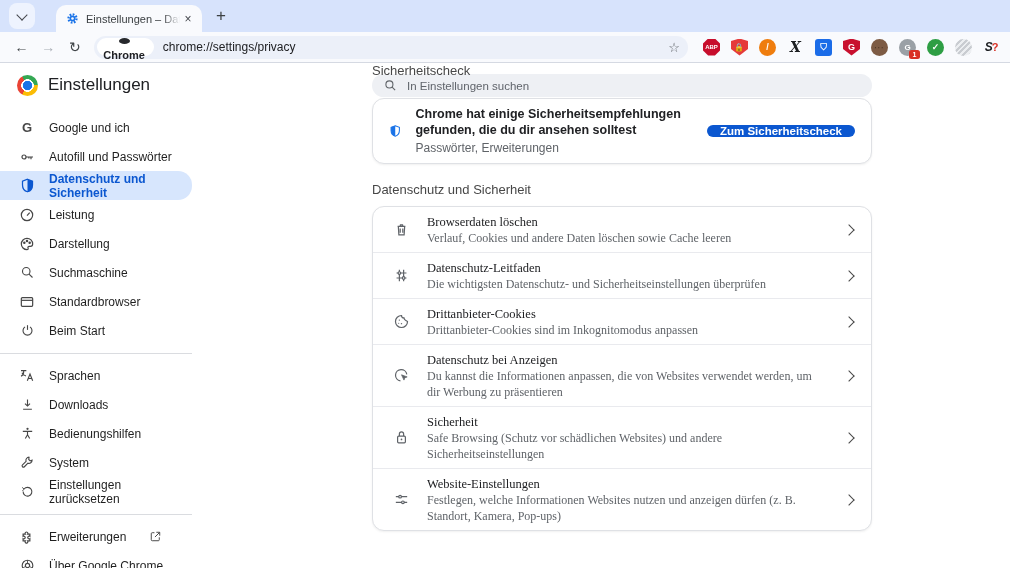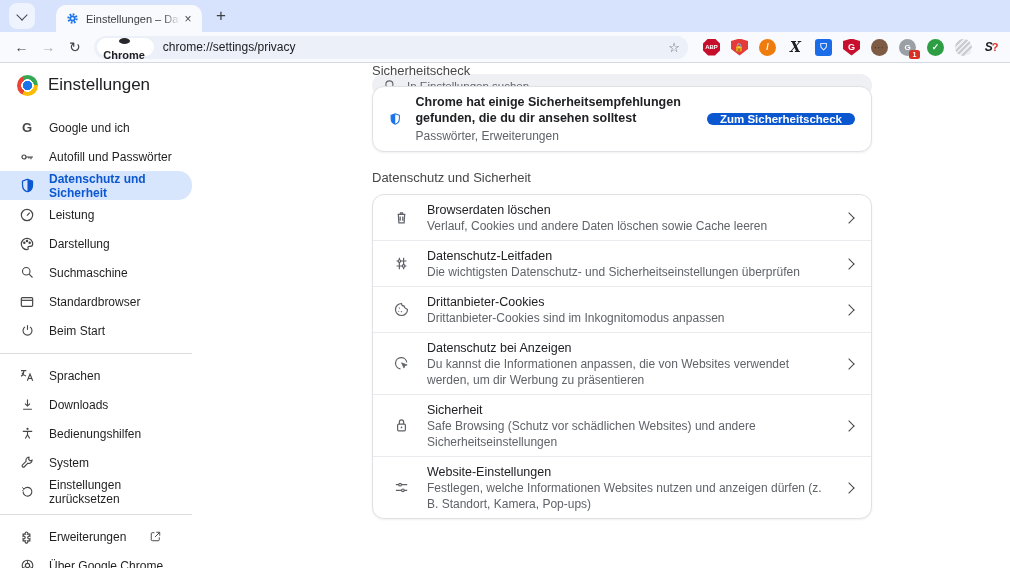--- a/index.html
+++ b/index.html
@@ -81,32 +81,32 @@
   .nav-item.active .nicon{color:#0b57d0;}
   .nav-divider{height:1px;background:#dadce0;width:192px;margin:8px 0 7px 0;}
   .ext-link-ic{margin-left:10px;color:#474747;display:flex;}
   svg.ic{display:block;}
 
   
   .main-col{position:absolute;left:372px;top:0;width:500px;}
   .section-label{font-size:13px;color:#474747;}
   .sc-label{}
   .card{background:#fff;border:1px solid #dfe1e5;border-radius:12px;box-shadow:0 1px 2px rgba(60,64,67,.08);}
-  .sc-card{margin-top:8px;display:flex;align-items:center;gap:14px;padding:7px 16px;min-height:56px;box-sizing:border-box;}
+  .sc-card{margin-top:20px;display:flex;align-items:center;gap:14px;padding:7px 16px;min-height:56px;box-sizing:border-box;}
   .sc-text{max-width:300px;}
   .sc-title{font-size:12.5px;line-height:16px;font-weight:700;color:#202124;}
   .sc-sub{font-size:12px;line-height:16px;color:#5f6368;margin-top:2px;}
   .btn-primary{margin-left:auto;background:#0b57d0;color:#fff;border:none;border-radius:15px;
     font-size:11.5px;font-weight:700;padding:0 13px;cursor:pointer;font-family:"Liberation Sans",sans-serif;white-space:nowrap;}
   .ps-label{margin-top:18px;}
   .ps-card{margin-top:9px;padding:0;}
   .row{display:flex;align-items:center;gap:16px;padding:6.5px 18px;cursor:pointer;}
   .row + .row{border-top:1px solid #e9eaee;}
   .row .ricon{width:20px;height:20px;color:#5f6368;flex:0 0 auto;display:flex;align-items:center;justify-content:center;}
-  .rtext{flex:1 1 auto;}
+  .rtext{flex:1 1 auto;font-family:Liberation Serif, serif;}
   .rtitle{font-size:12.5px;line-height:16px;color:#202124;}
   .rsub{font-size:12px;line-height:16px;color:#5f6368;}
   .chev-right{width:7px;height:7px;border-right:1.6px solid #474747;border-top:1.6px solid #474747;
     transform:rotate(45deg);flex:0 0 auto;margin-left:6px;}
 </style>
 </head>
 <body>
 
 <div class="tabstrip">
   <div class="tabsearch-btn">

